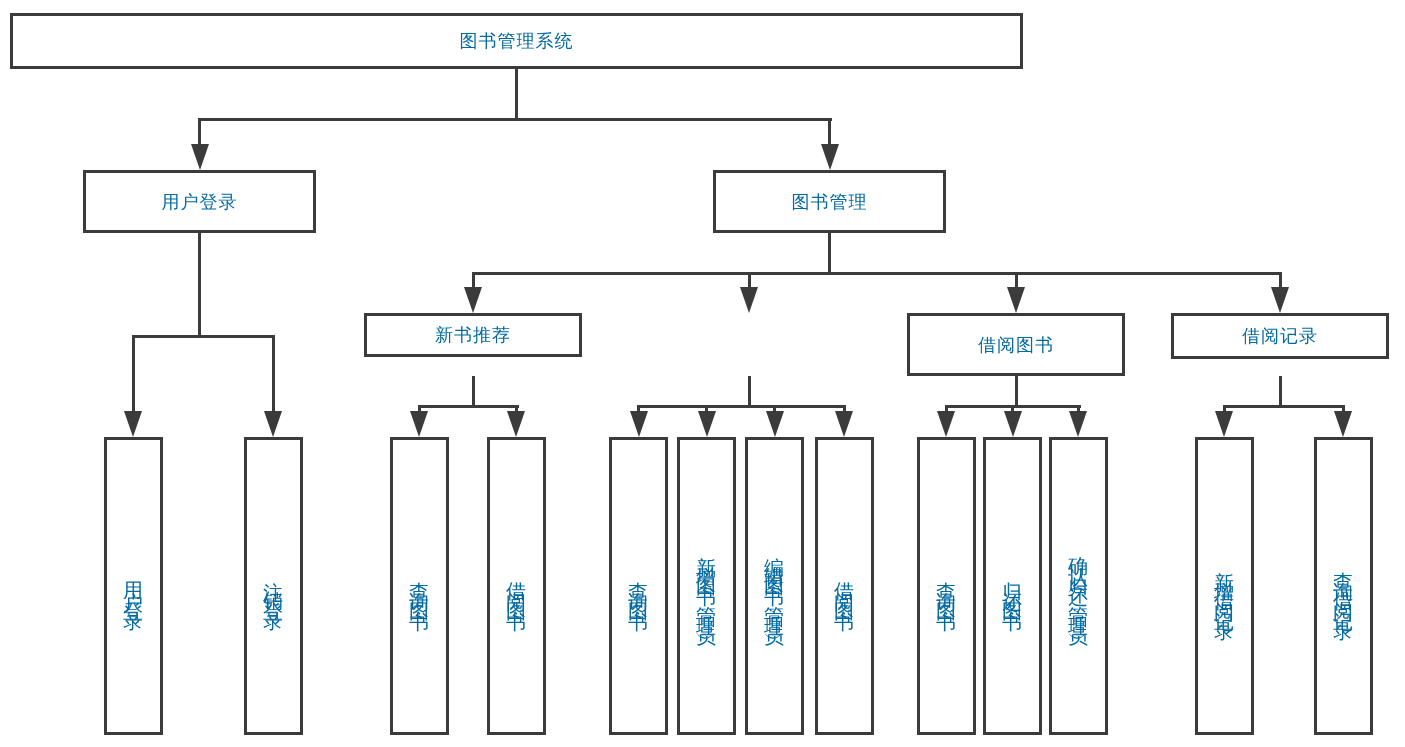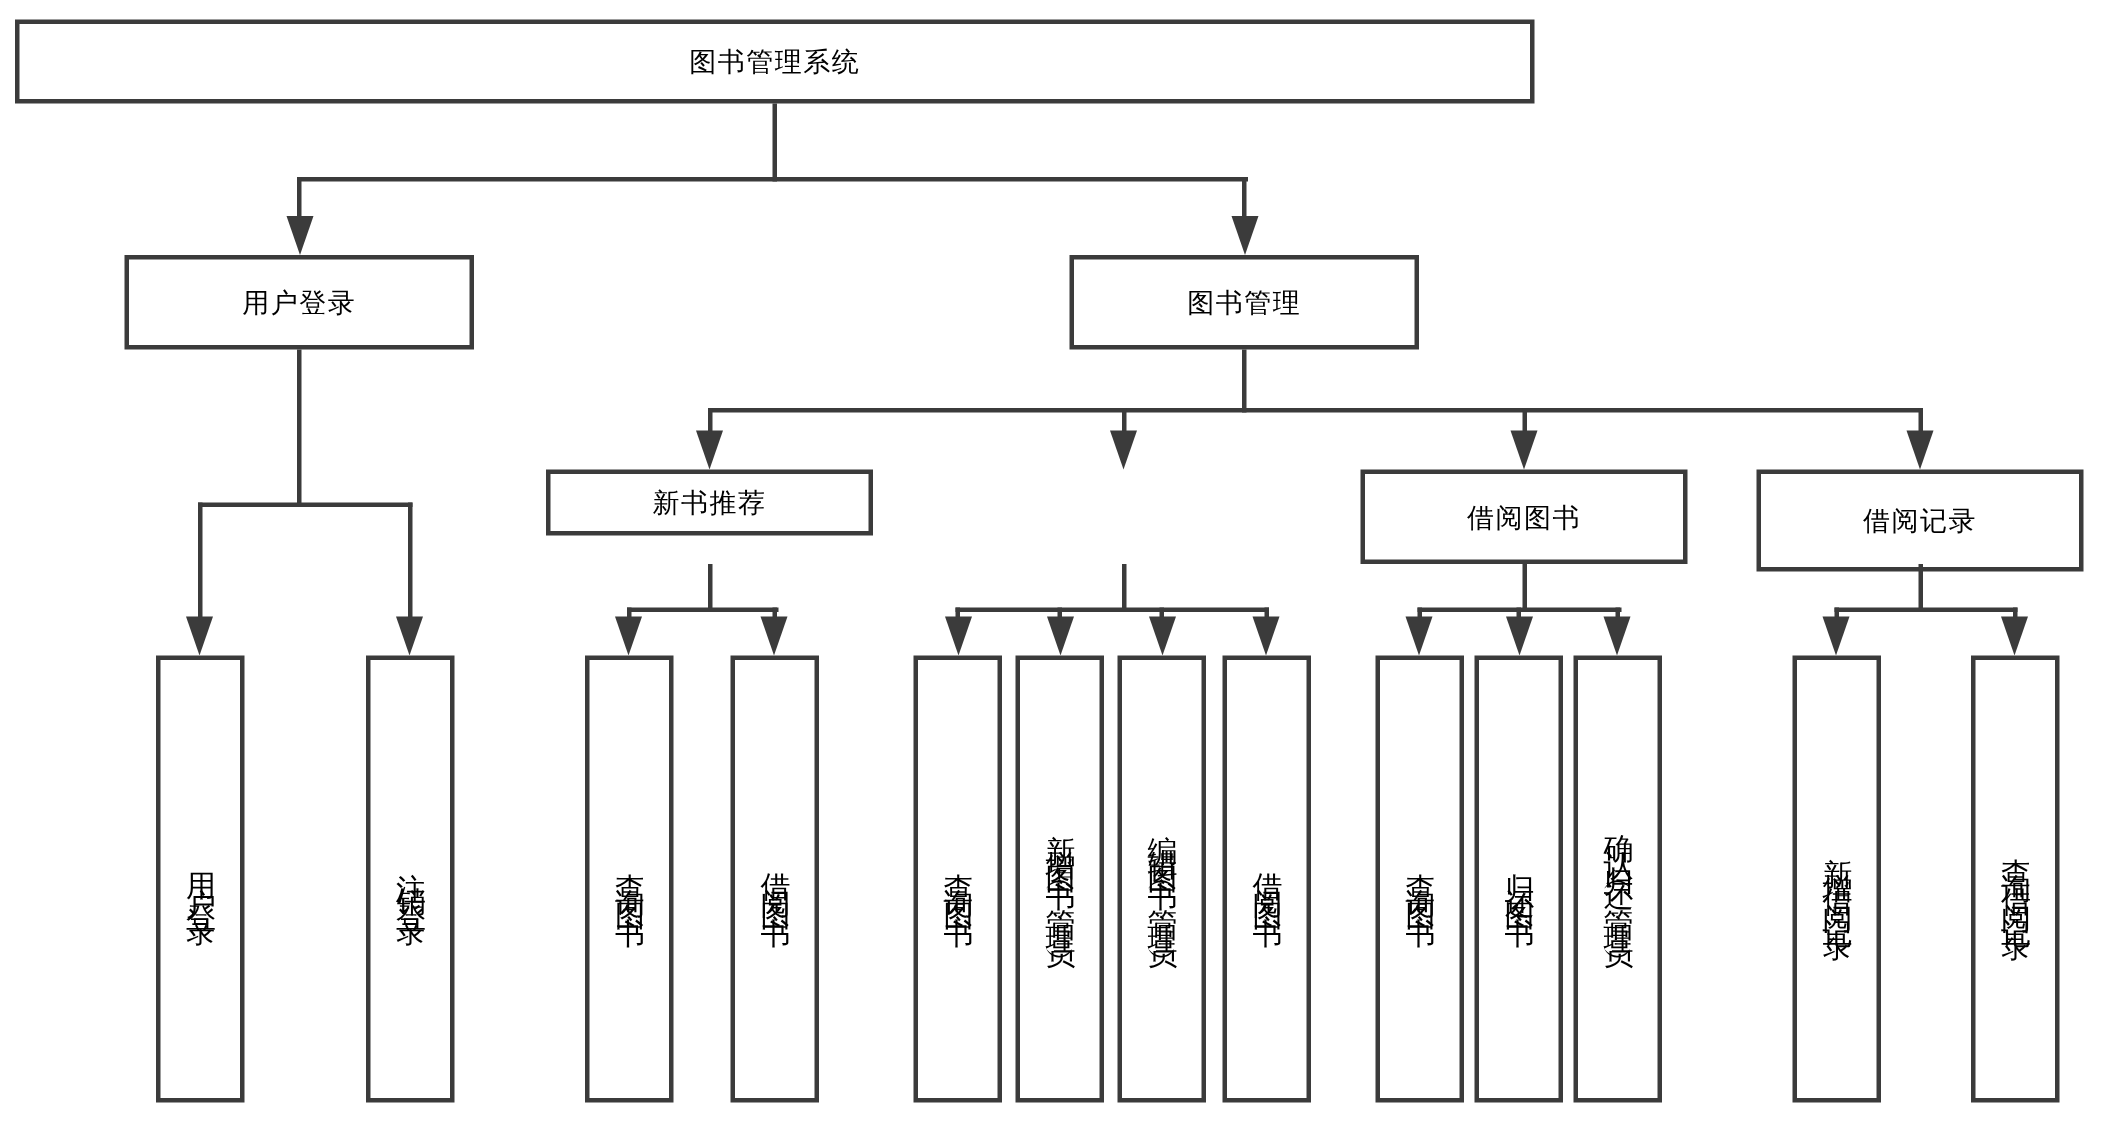--- a/index.html
+++ b/index.html
@@ -12,21 +12,21 @@
     overflow: hidden;
   }
   .box {
     position: absolute;
     box-sizing: border-box;
     border: 3px solid #3b3b3b;
     background: #ffffff;
     display: flex;
     align-items: center;
     justify-content: center;
-    color: #000000;
+    color: #0369a1;
   }
   .hbox .lbl {
     font-size: 18px;
     letter-spacing: 1px;
     white-space: nowrap;
   }
   .vbox .lbl {
     writing-mode: vertical-rl;
     text-orientation: mixed;
     font-size: 20px;
@@ -99,21 +99,21 @@
   <div class="arrow" style="left:1007px; top:287px;"></div>
   <div class="line" style="left:1278.5px; top:272px; width:3px; height:19px;"></div>
   <div class="arrow" style="left:1271px; top:287px;"></div>
 
   <div class="box hbox" style="left:364px; top:313px; width:218px; height:44px;">
     <span class="lbl">新书推荐</span>
   </div>
   <div class="box hbox" style="left:907px; top:313px; width:218px; height:63px;">
     <span class="lbl">借阅图书</span>
   </div>
-  <div class="box hbox" style="left:1171px; top:313px; width:218px; height:68px;">
+  <div class="box hbox" style="left:1171px; top:313px; width:218px; height:46px;">
     <span class="lbl">借阅记录</span>
   </div>
 
   <div class="line" style="left:471.5px; top:376px; width:3px; height:32px;"></div>
   <div class="line" style="left:747.5px; top:376px; width:3px; height:32px;"></div>
   <div class="line" style="left:1014.5px; top:376px; width:3px; height:32px;"></div>
   <div class="line" style="left:1278.5px; top:376px; width:3px; height:32px;"></div>
 
   <div class="line" style="left:417.5px; top:405px; width:101px; height:3px;"></div>
   <div class="line" style="left:637px; top:405px; width:209px; height:3px;"></div>

